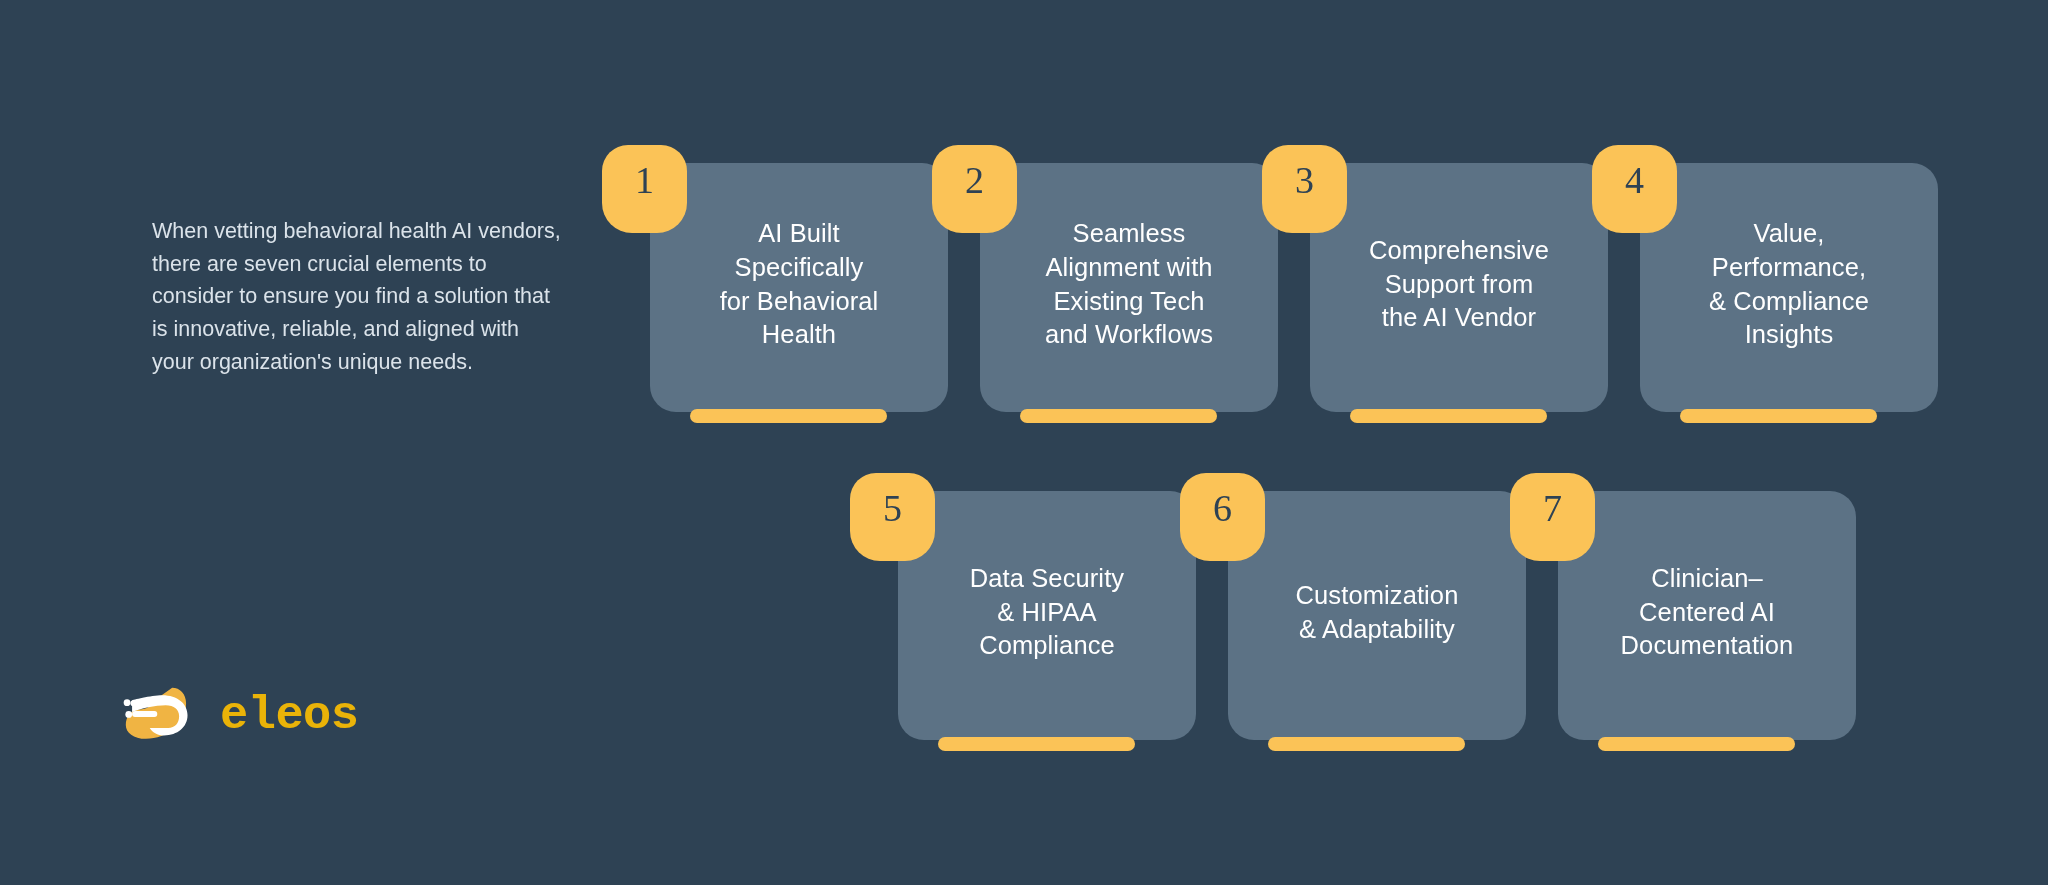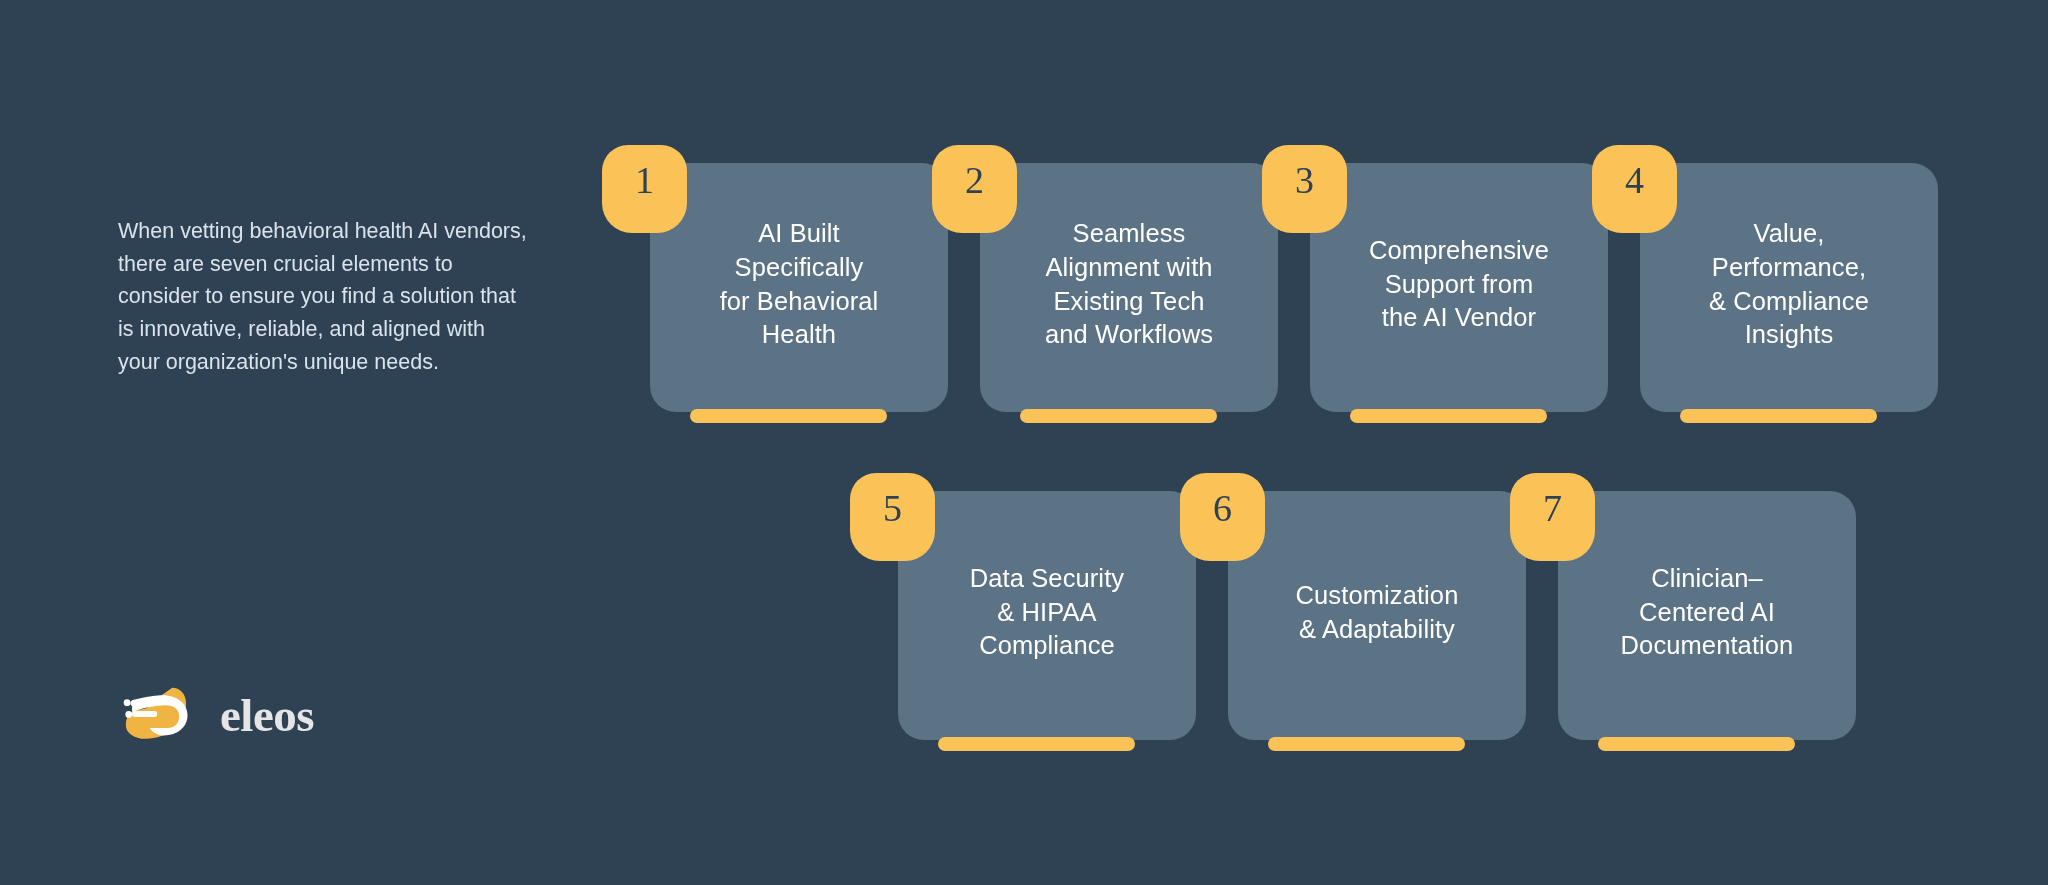--- a/index.html
+++ b/index.html
@@ -33,37 +33,38 @@
   }
 
   .intro-paragraph {
     margin-top:45px;
     font-family:"Liberation Sans", sans-serif;
     font-size:21.5px;
     line-height:1.52;
     color:#dbe3ea;
     width:410px;
     font-weight:400;
+    margin-left:34px;
   }
 
   
   .logo {
     position:absolute;
     left:122px;
     top:675px;
     display:flex;
     align-items:center;
     gap:14px;
   }
   .logo-mark { width:84px; height:84px; display:block; }
   .logo-wordmark {
-    font-family:Liberation Serif, serif;
+    font-family:Liberation Mono, monospace;
     font-size:47px;
     font-weight:700;
-    color:#e5e5e5;
+    color:#eab308;
     letter-spacing:-0.5px;
     line-height:1;
     padding-bottom:4px;
   }
 
   
   .grid { position:absolute; left:0; top:0; width:2048px; height:885px; }
 
   .card-wrap {
     position:absolute;

